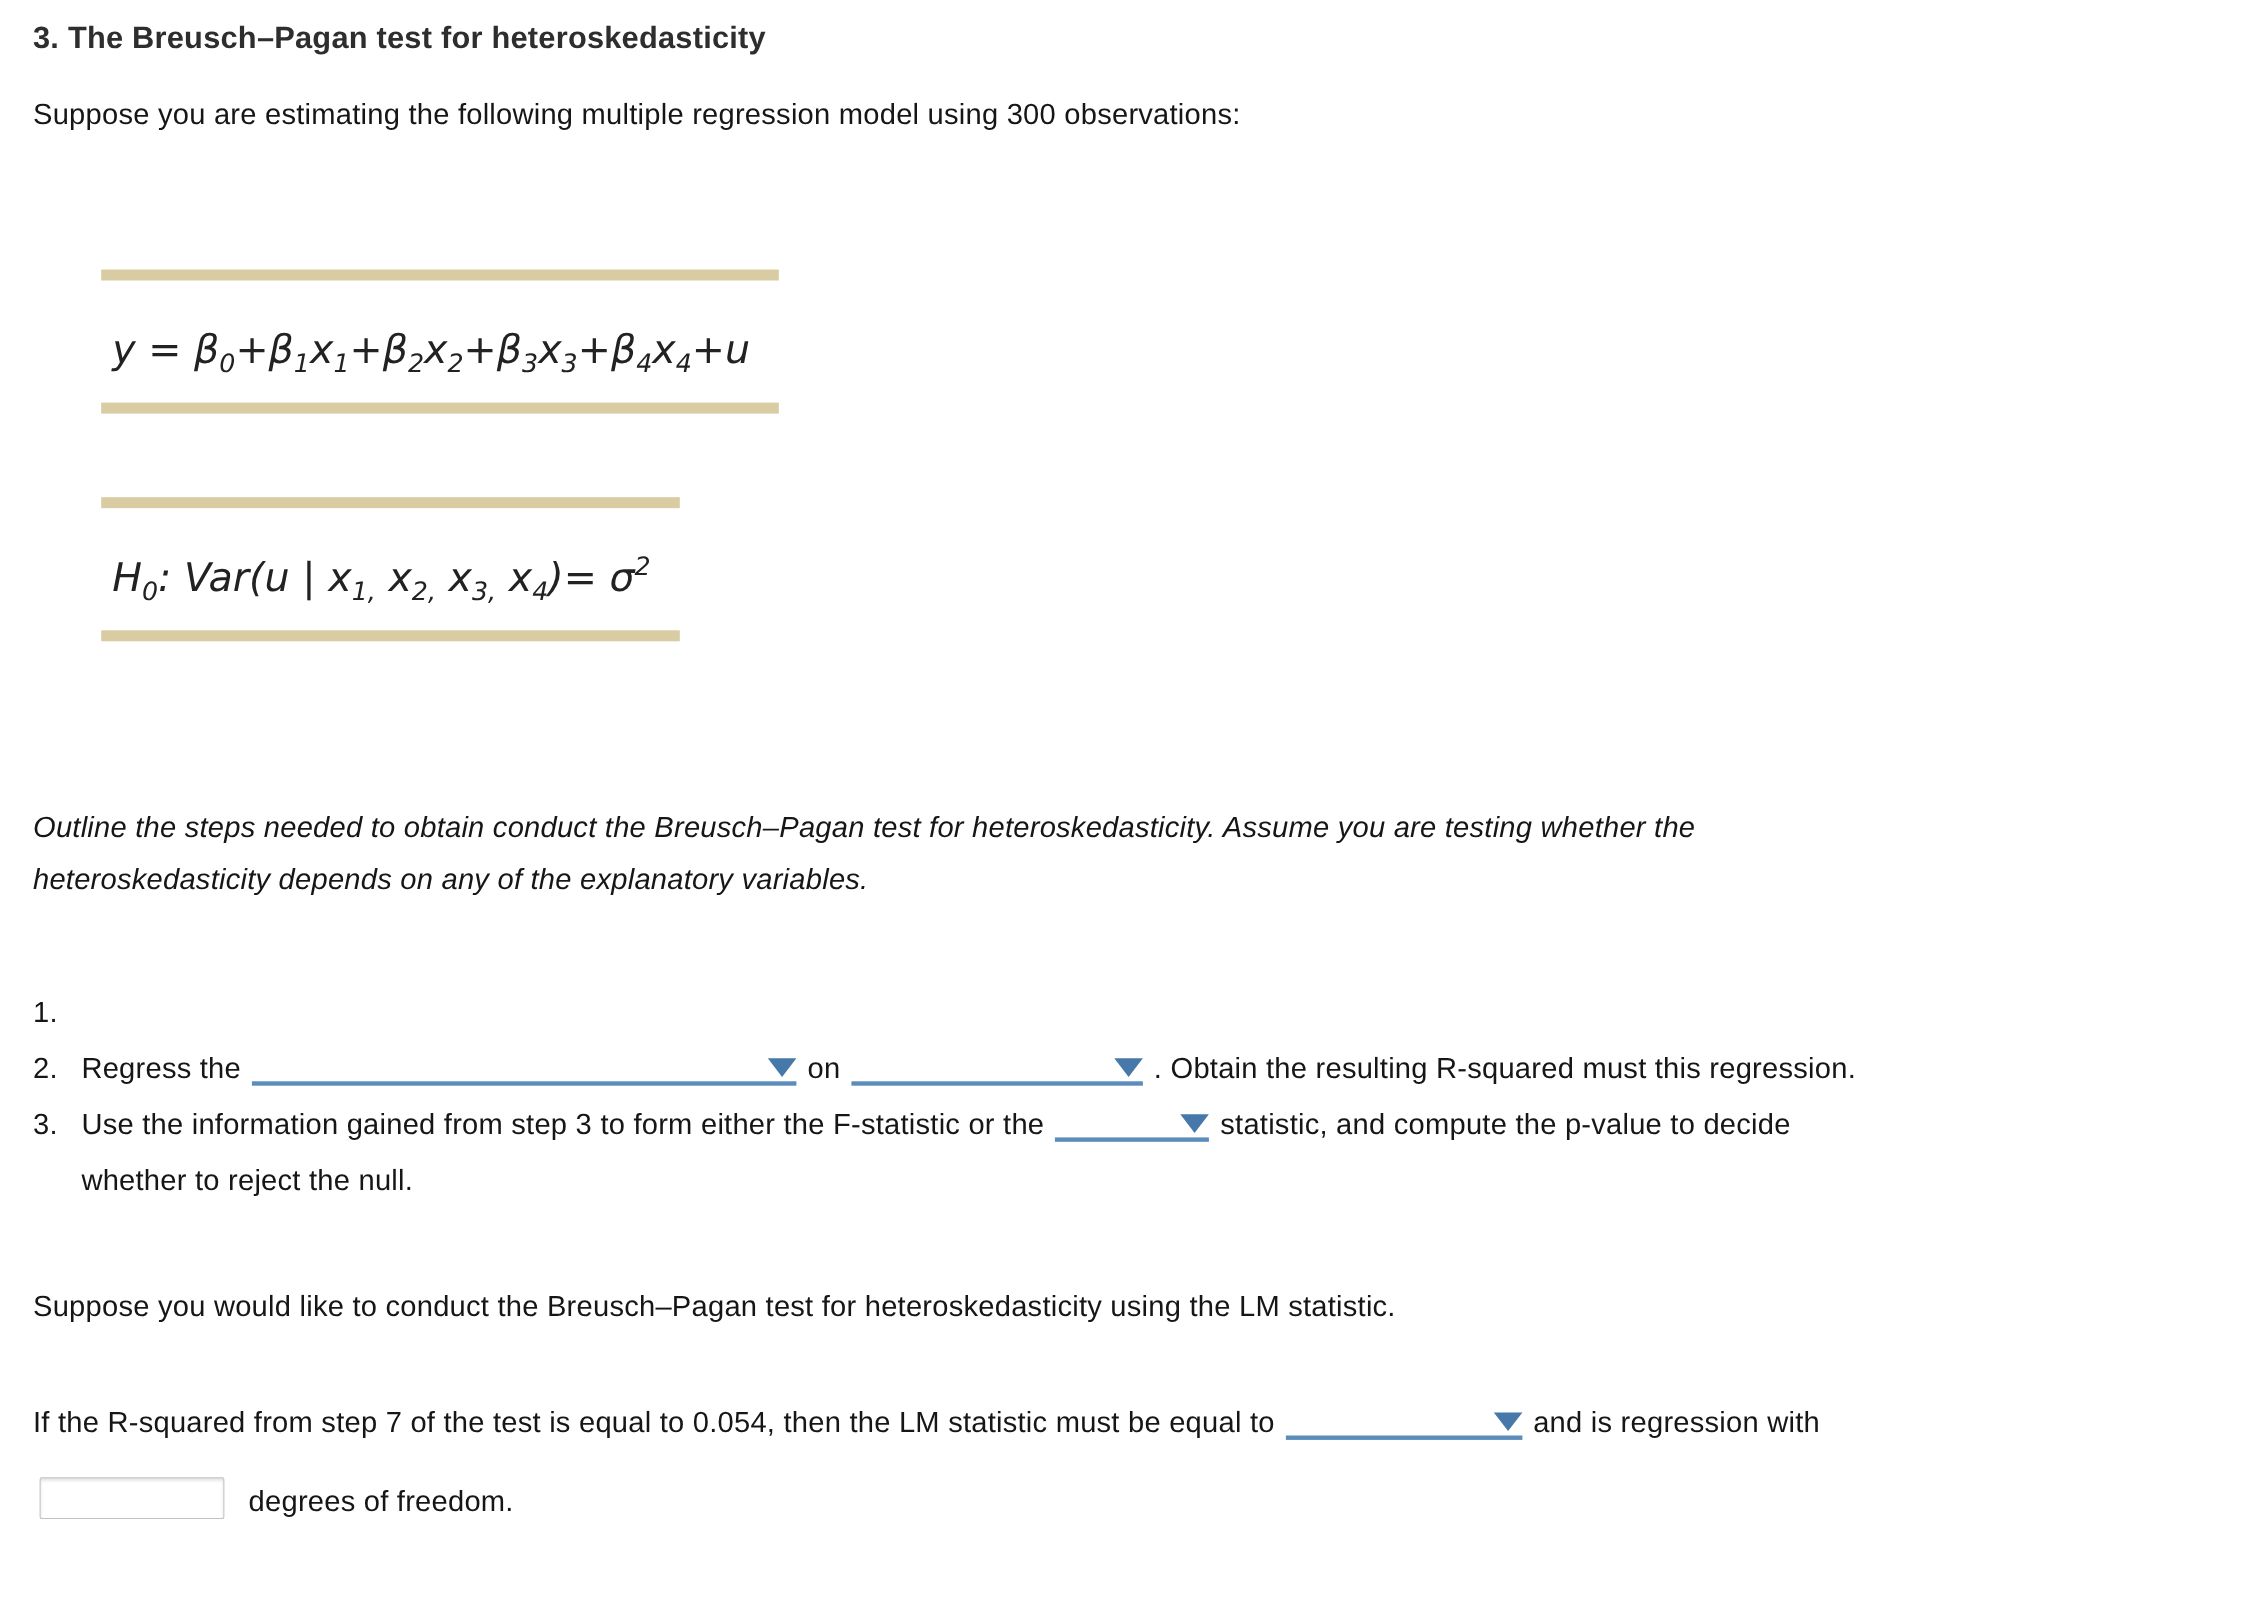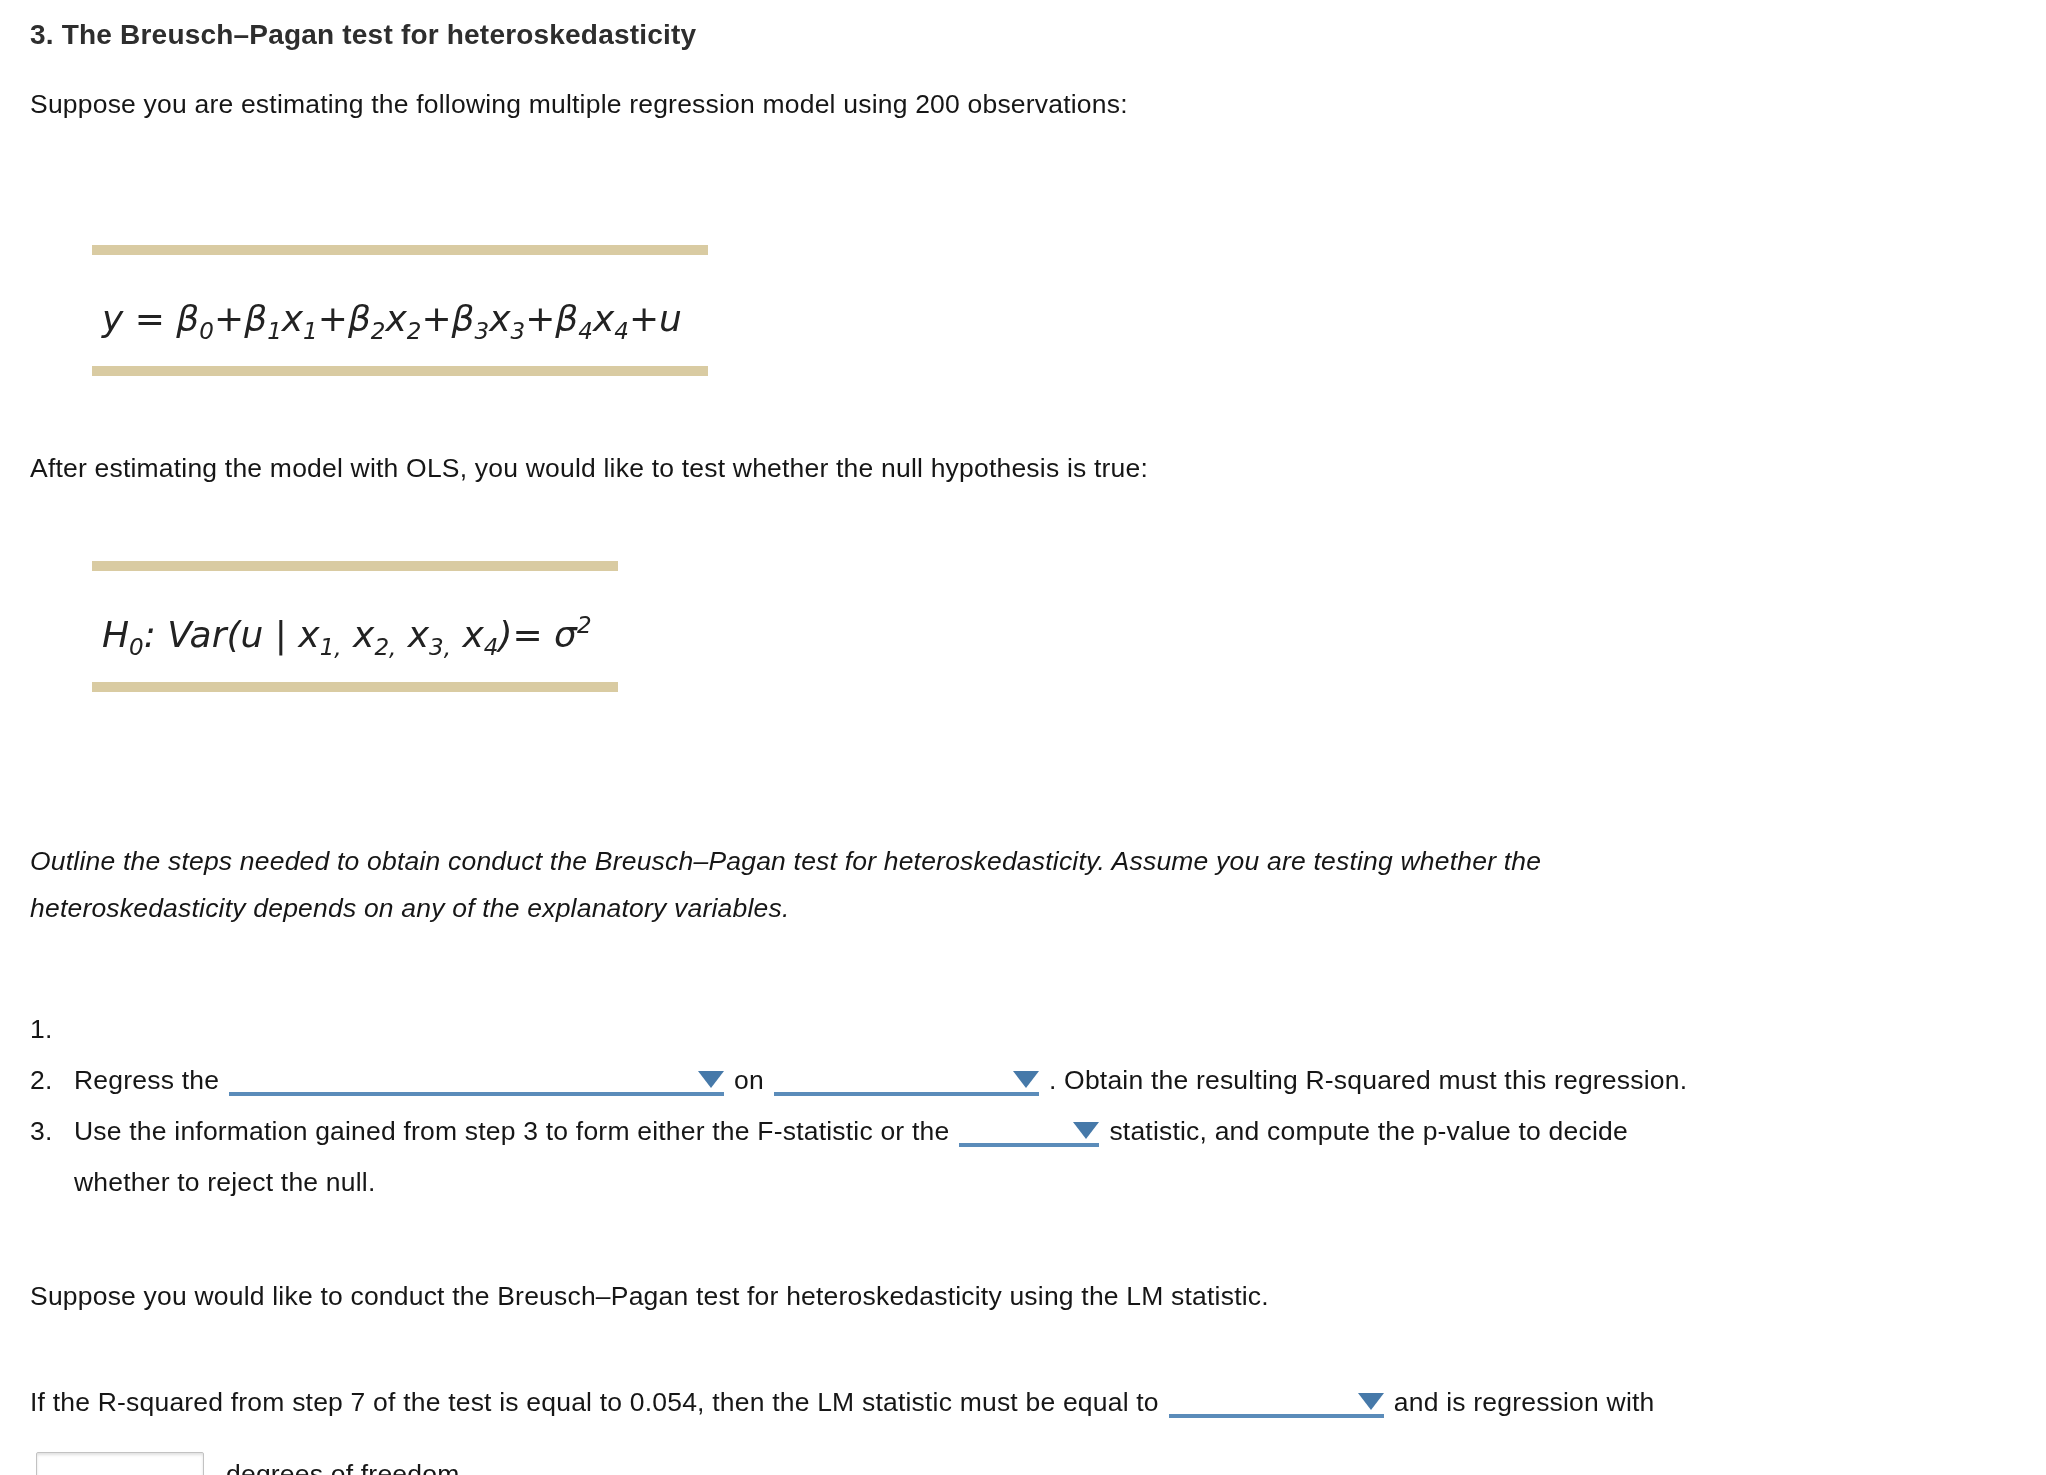--- a/index.html
+++ b/index.html
@@ -26,29 +26,28 @@
   .df-row{margin-top:24px;display:flex;align-items:flex-end;font-size:26.5px;letter-spacing:0.2px;}
   .df-input{width:150px;height:32px;border:1px solid #c2c2c2;border-radius:2px;box-shadow:inset 0 2px 3px rgba(0,0,0,0.12);margin:0 22px 0 6px;font-size:24px;padding:2px 8px;font-family:"Liberation Sans",sans-serif;}
 </style>
 </head>
 <body>
 
 <div class="page">
 
   <h1>3. The Breusch–Pagan test for heteroskedasticity</h1>
 
-  <p class="body-text">Suppose you are estimating the following multiple regression model using 200 observations:</p>
+  <p class="body-text">Suppose you are estimating the following multiple regression model using 300 observations:</p>
 
   <div class="eq-wrap">
     <div class="eq-box">
       <span class="eq">y = β<sub>0</sub>+β<sub>1</sub>x<sub>1</sub>+β<sub>2</sub>x<sub>2</sub>+β<sub>3</sub>x<sub>3</sub>+β<sub>4</sub>x<sub>4</sub>+u</span>
     </div>
   </div>
 
-  <p class="body-text after-text">After estimating the model with OLS, you would like to test whether the null hypothesis is true:</p>
 
   <div class="eq-wrap2">
     <div class="eq-box">
       <span class="eq">H<sub>0</sub>: Var(u | x<sub>1,</sub> x<sub>2,</sub> x<sub>3,</sub> x<sub>4</sub>)= σ<sup>2</sup></span>
     </div>
   </div>
 
   <p class="italic-text">Outline the steps needed to obtain conduct the Breusch–Pagan test for heteroskedasticity. Assume you are testing whether the heteroskedasticity depends on any of the explanatory variables.</p>
 
   <div class="steps">

